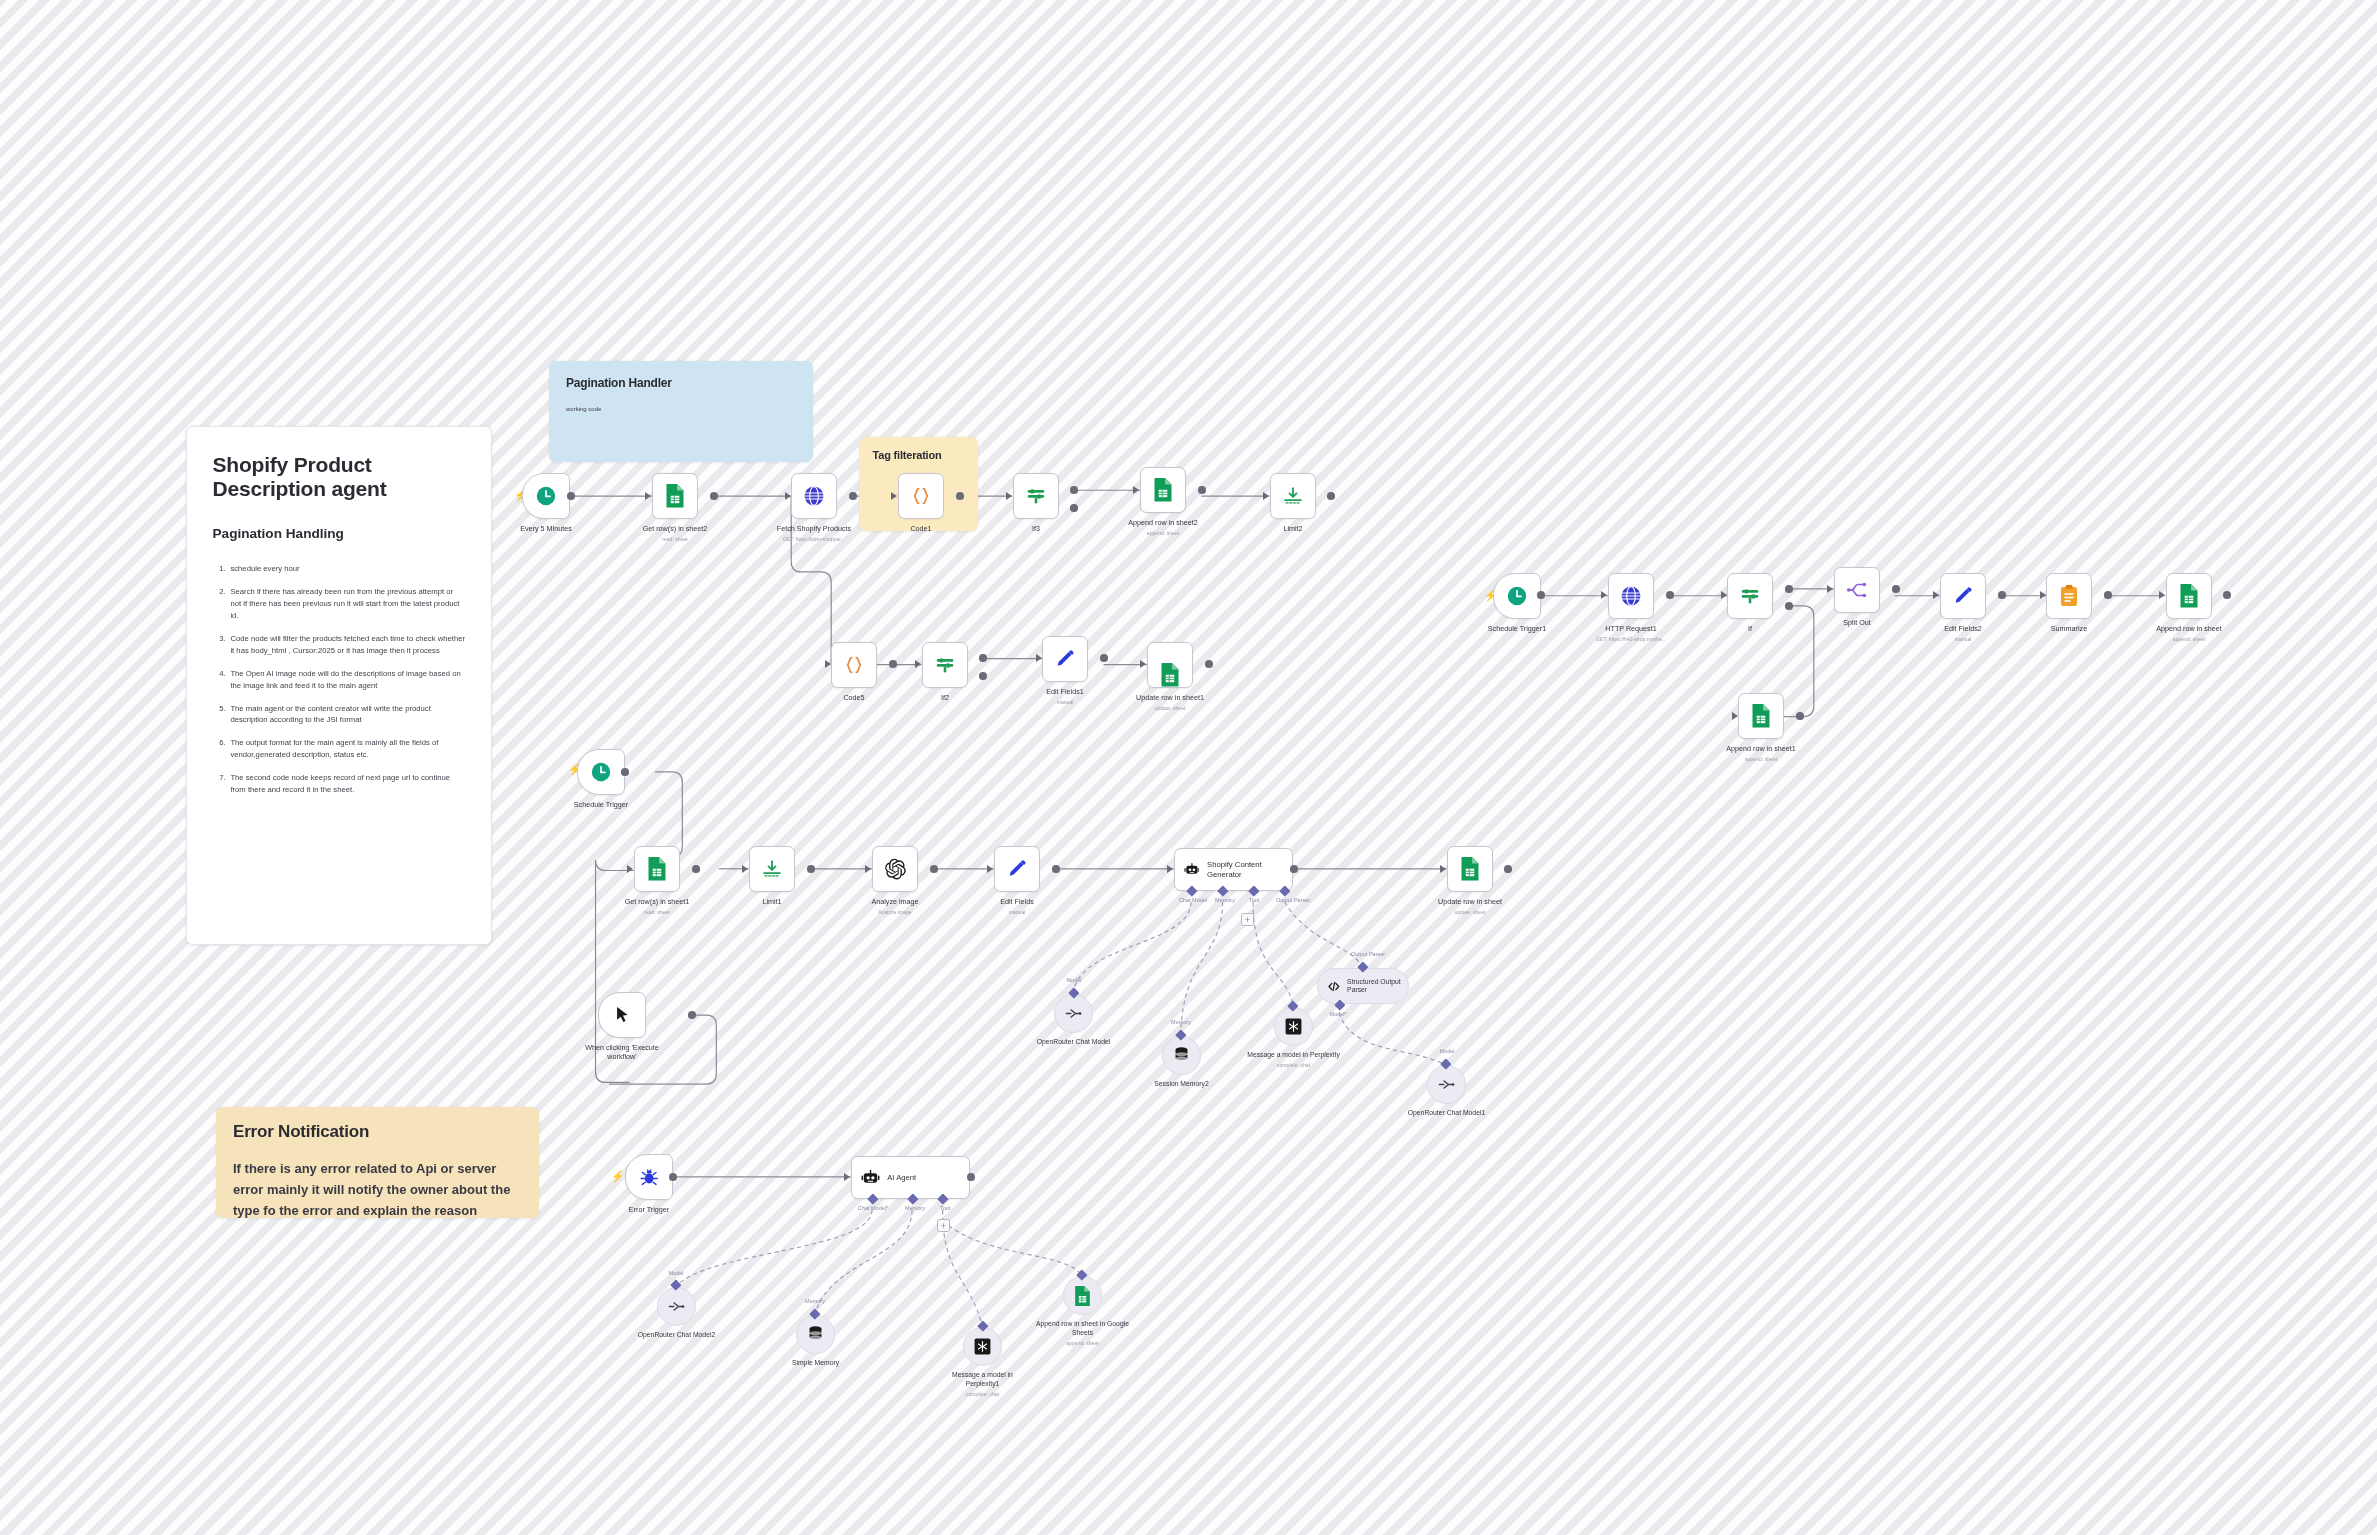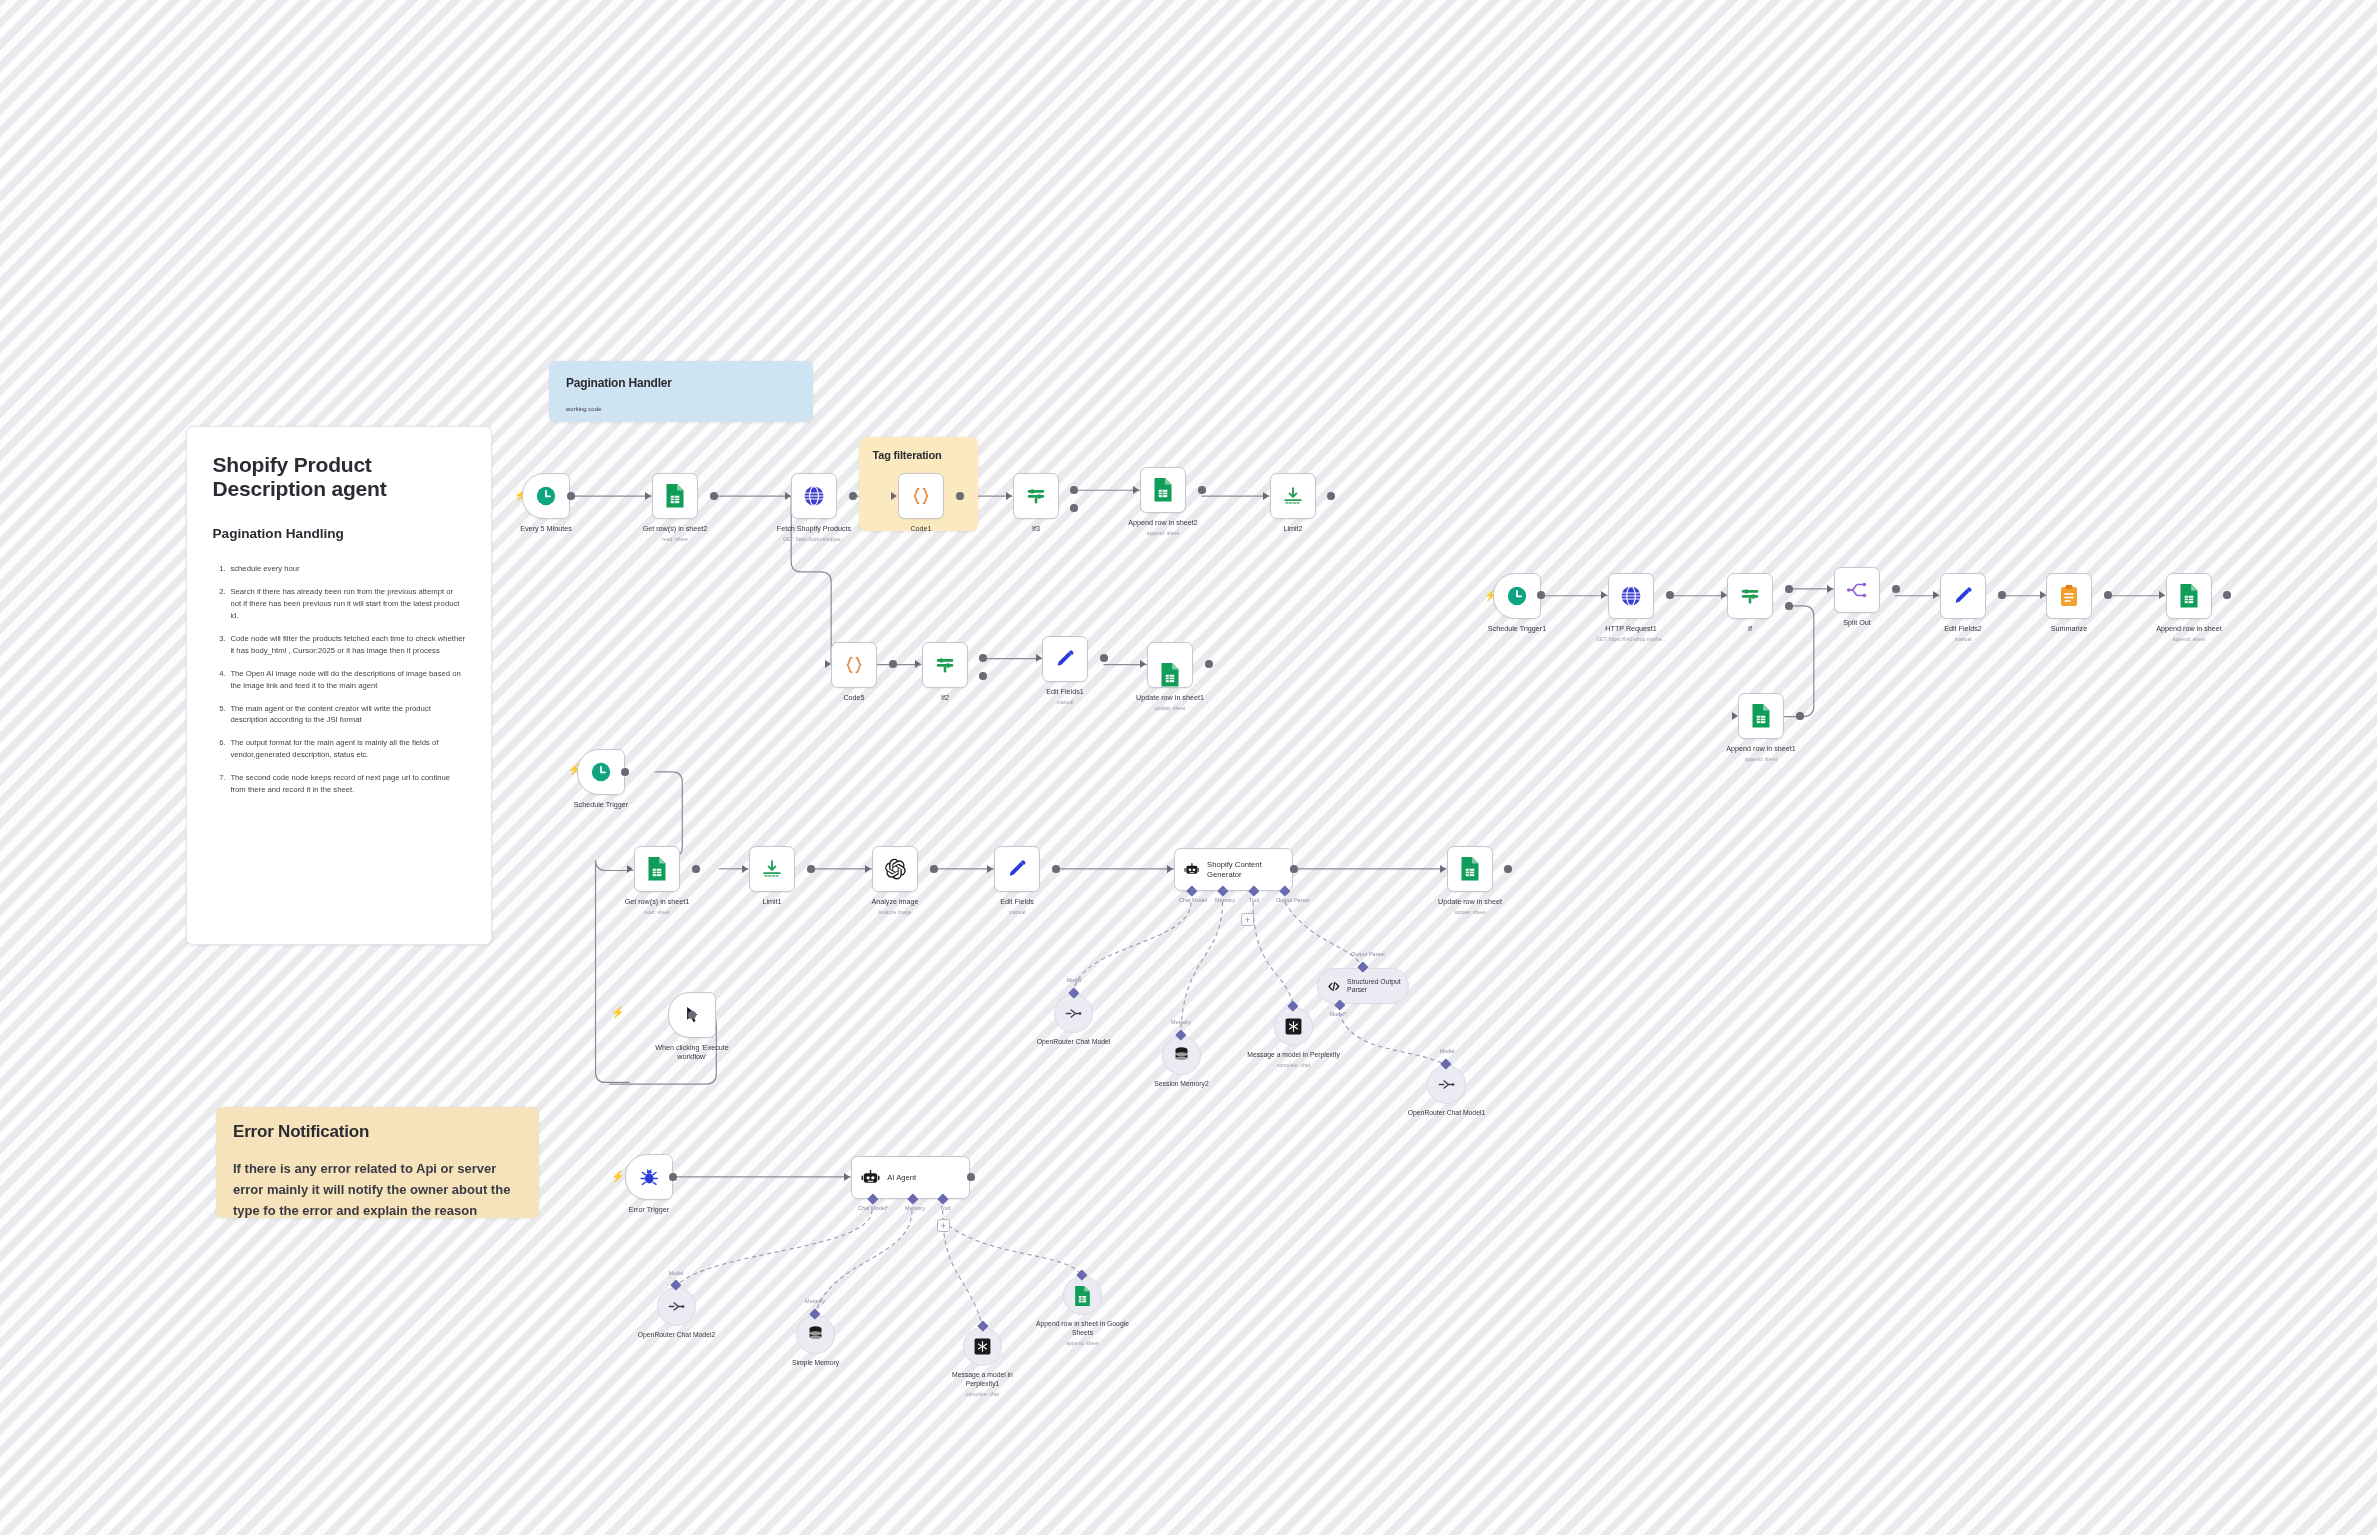--- a/index.html
+++ b/index.html
@@ -48,21 +48,21 @@
   }
   #sticky-main .sticky-title { font-size: 21px; margin-bottom: 25.5px; }
   #sticky-main .sticky-sub { font-size: 13.6px; margin-bottom: 22px; }
   #sticky-main ol { margin: 0 0 0 15.3px; padding: 0; }
   #sticky-main ol li {
     font-size: 7.7px; line-height: 1.55; color: #43434d;
     margin-bottom: 11px; padding-left: 2.6px;
   }
 
   #sticky-pagination {
-    left: 549px; top: 361px; width: 264px; height: 61px;
+    left: 549px; top: 361px; width: 264px; height: 101px;
     background: #cfe4f2; padding: 15.3px 17px;
   }
   #sticky-pagination .sticky-title { font-size: 12px; margin-bottom: 15.3px; }
   #sticky-pagination .sticky-body { font-size: 6px; }
 
   #sticky-tag {
     left: 859px; top: 437px; width: 119px; height: 94px;
     background: #fbeac0; padding: 12px 13.6px;
   }
   #sticky-tag .sticky-title { font-size: 11px; }
@@ -602,21 +602,21 @@
       <path d="M6 14.3h8M6 16.6h8M9.3 12v7" stroke="#0f9d58" stroke-width="0.8"></path>
     </svg>
     <span class="node-label">
       <span>Update row in sheet</span>
       <span class="node-sub">update: sheet</span>
     </span>
   </div>
   <div class="dot" style="left:1504px; top:865px;"></div>
 
   <div class="trigger-bolt" style="left:611px; top:1006px;">⚡</div>
-  <div class="node trigger" style="left:668px; top:992px;">
+  <div class="node trigger" style="left:598px; top:992px;">
     <svg class="ico" width="20.4" height="20.4" viewBox="0 0 24 24">
       <path d="M6 2.5l12.5 9.2-5.6.75 3.1 6.3-2.6 1.3-3.1-6.3-4.3 3.6z" fill="#1a1a1a"></path>
     </svg>
     <span class="node-label wrap">When clicking 'Execute workflow'</span>
   </div>
   <div class="dot" style="left:688px; top:1011px;"></div>
 
   <div class="subnode" style="left:1054px; top:994px;">
     <svg class="ico" width="19" height="19" viewBox="0 0 24 24">
       <path d="M3 12h5.5M20.5 12H15" stroke="#3e3e52" stroke-width="1.8" stroke-linecap="round"></path>

